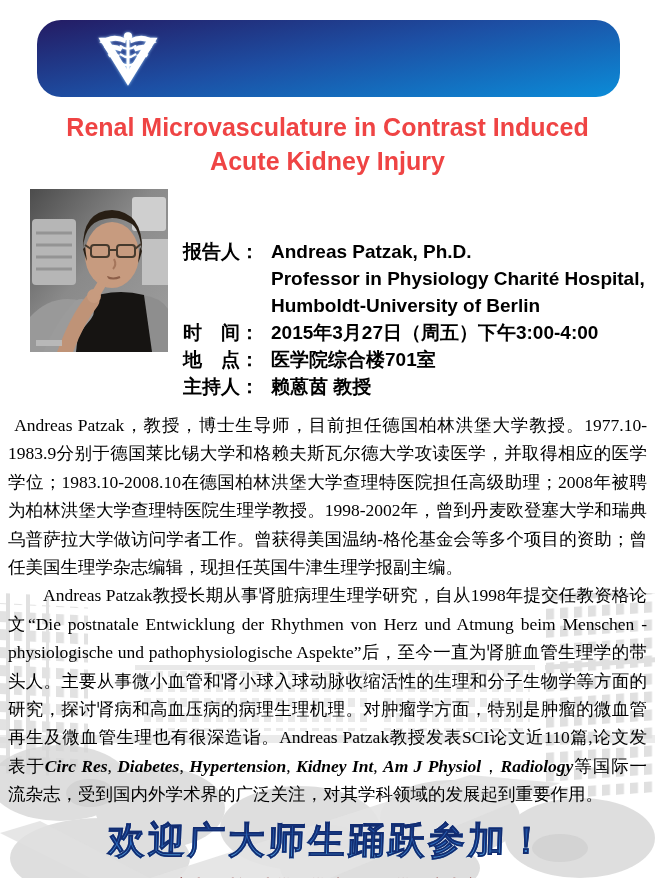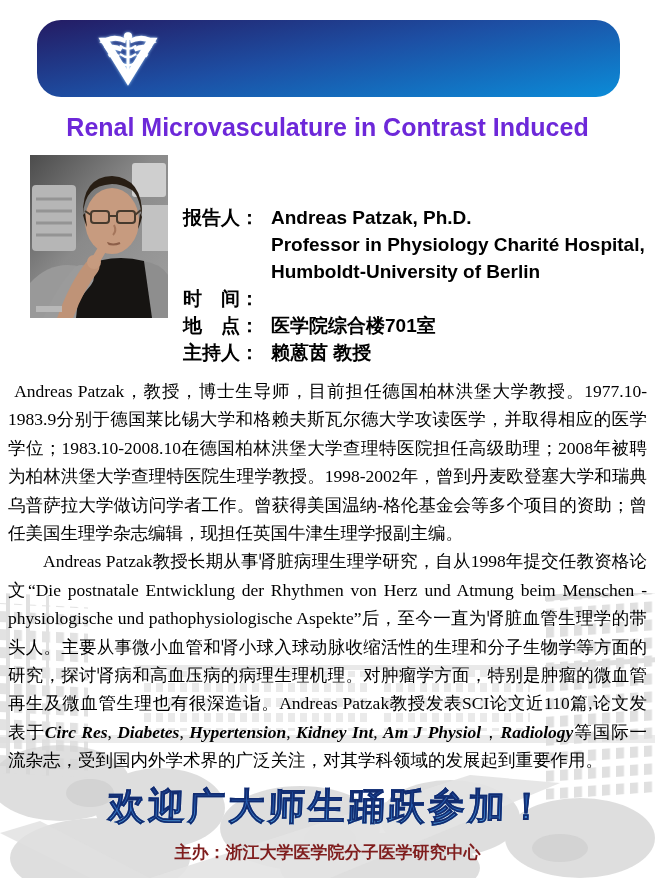--- a/index.html
+++ b/index.html
@@ -27,21 +27,21 @@
   .banner-title {
     color: #ffffff; font-size: 31px; font-weight: bold;
     letter-spacing: 5px; white-space: nowrap;
     text-shadow: 0 0 4px rgba(160,210,255,.55);
   }
 
   
   .lecture-title {
     position: relative; z-index: 2;
     margin-top: 13px; text-align: center;
-    color: #6d28d9; font-weight: bold; font-size: 25px; line-height: 34px;
+    color: #ef4444; font-weight: bold; font-size: 25px; line-height: 34px;
   }
 
   
   .speaker { position: relative; z-index: 2; margin: 11px 10px 0 30px; display: flex; gap: 15px; }
   .photo { width: 138px; height: 163px; flex: none; }
   .info { flex: 1; padding-top: 1px; font-weight: bold; font-size: 19px; line-height: 27px; color: #000; margin-top: 48px; }
   .info-line { display: grid; grid-template-columns: 88px 1fr; }
   .info-label { white-space: nowrap; }
   .info-value { white-space: nowrap; }
 
@@ -162,20 +162,21 @@
           <path d="M32 19 Q40 25 48 19"></path>
           <path d="M48 28 Q40 34 32 28"></path>
           <path d="M32 37 Q40 43 48 37"></path>
         </g>
       </g>
     </svg>
   </header>
 
   <h1 class="lecture-title">
     <div>Renal Microvasculature in Contrast Induced</div>
+    <div>Acute Kidney Injury</div>
   </h1>
 
   <section class="speaker">
     <svg class="photo" viewBox="0 0 138 163" aria-hidden="true">
       <defs>
         <linearGradient id="pbg" x1="0" y1="0" x2="1" y2="1">
           <stop offset="0" stop-color="#4c4c4c"></stop>
           <stop offset="0.45" stop-color="#8a8a8a"></stop>
           <stop offset="1" stop-color="#a0a0a0"></stop>
         </linearGradient>
@@ -229,20 +230,21 @@
       <div class="info-line">
         <span class="info-label"></span>
         <span class="info-value">Professor in Physiology Charité Hospital,</span>
       </div>
       <div class="info-line">
         <span class="info-label"></span>
         <span class="info-value">Humboldt-University of Berlin</span>
       </div>
       <div class="info-line">
         <span class="info-label">时　间：</span>
+        <span class="info-value">2015年3月27日（周五）下午3:00-4:00</span>
       </div>
       <div class="info-line">
         <span class="info-label">地　点：</span>
         <span class="info-value">医学院综合楼701室</span>
       </div>
       <div class="info-line">
         <span class="info-label">主持人：</span>
         <span class="info-value">赖蒽茵 教授</span>
       </div>
     </div>

